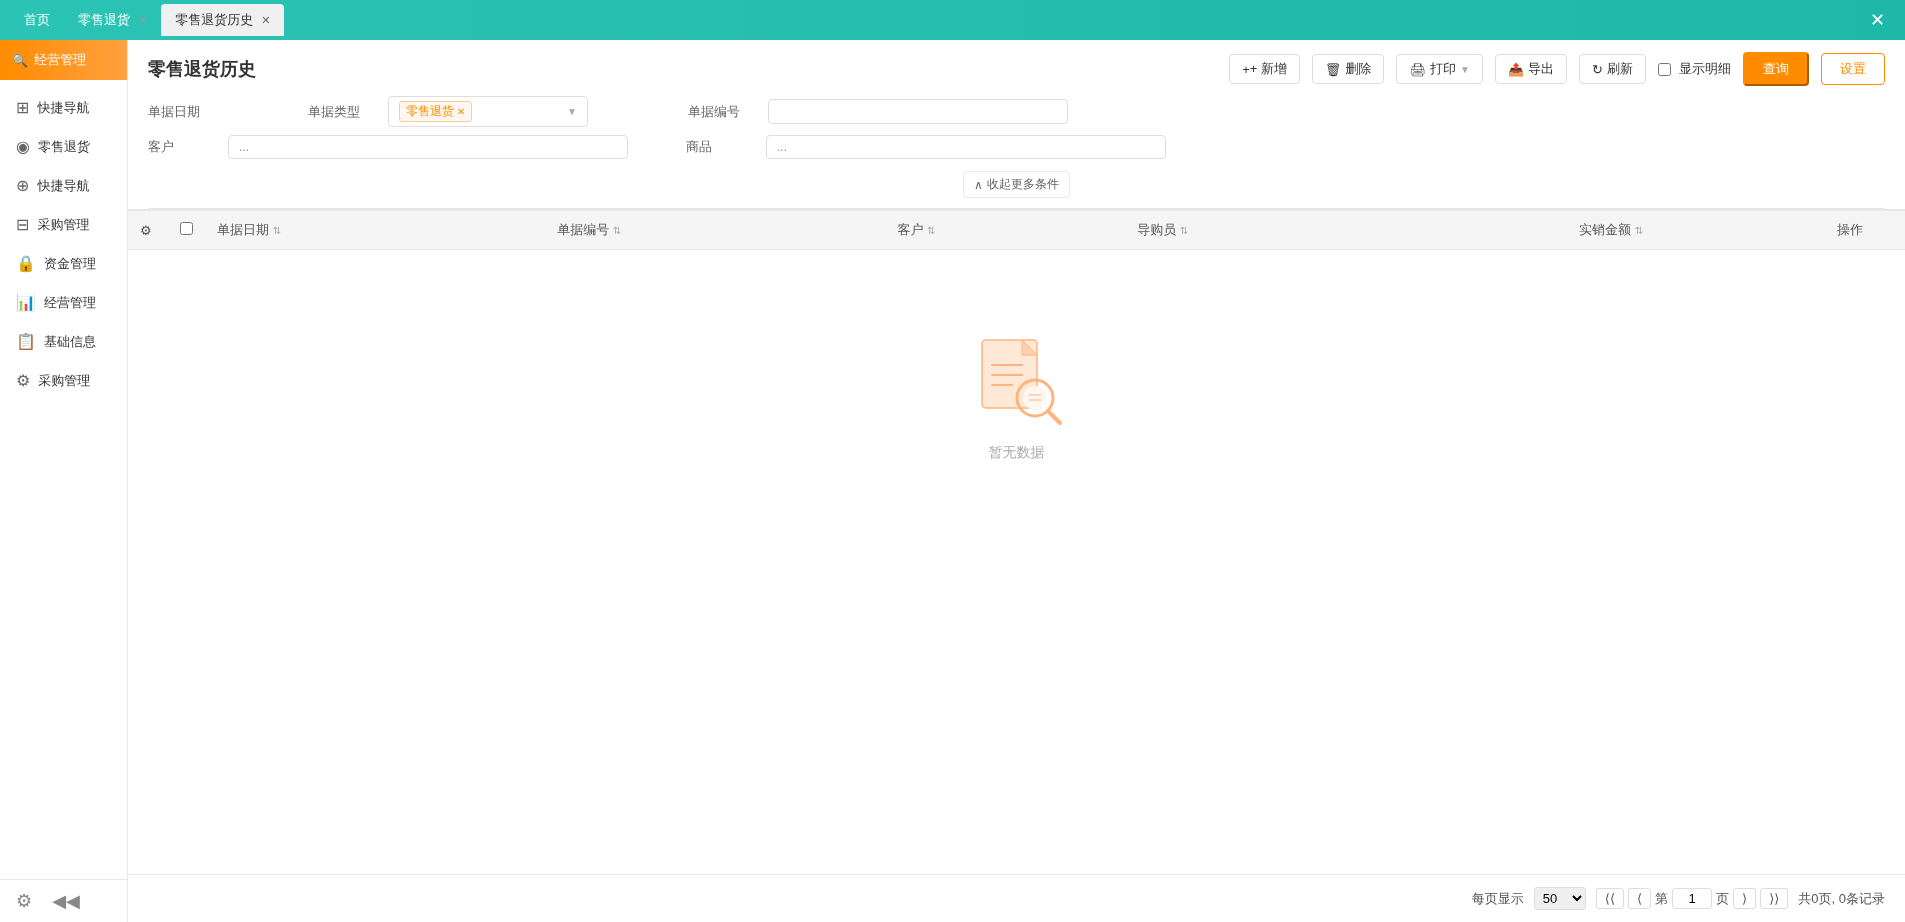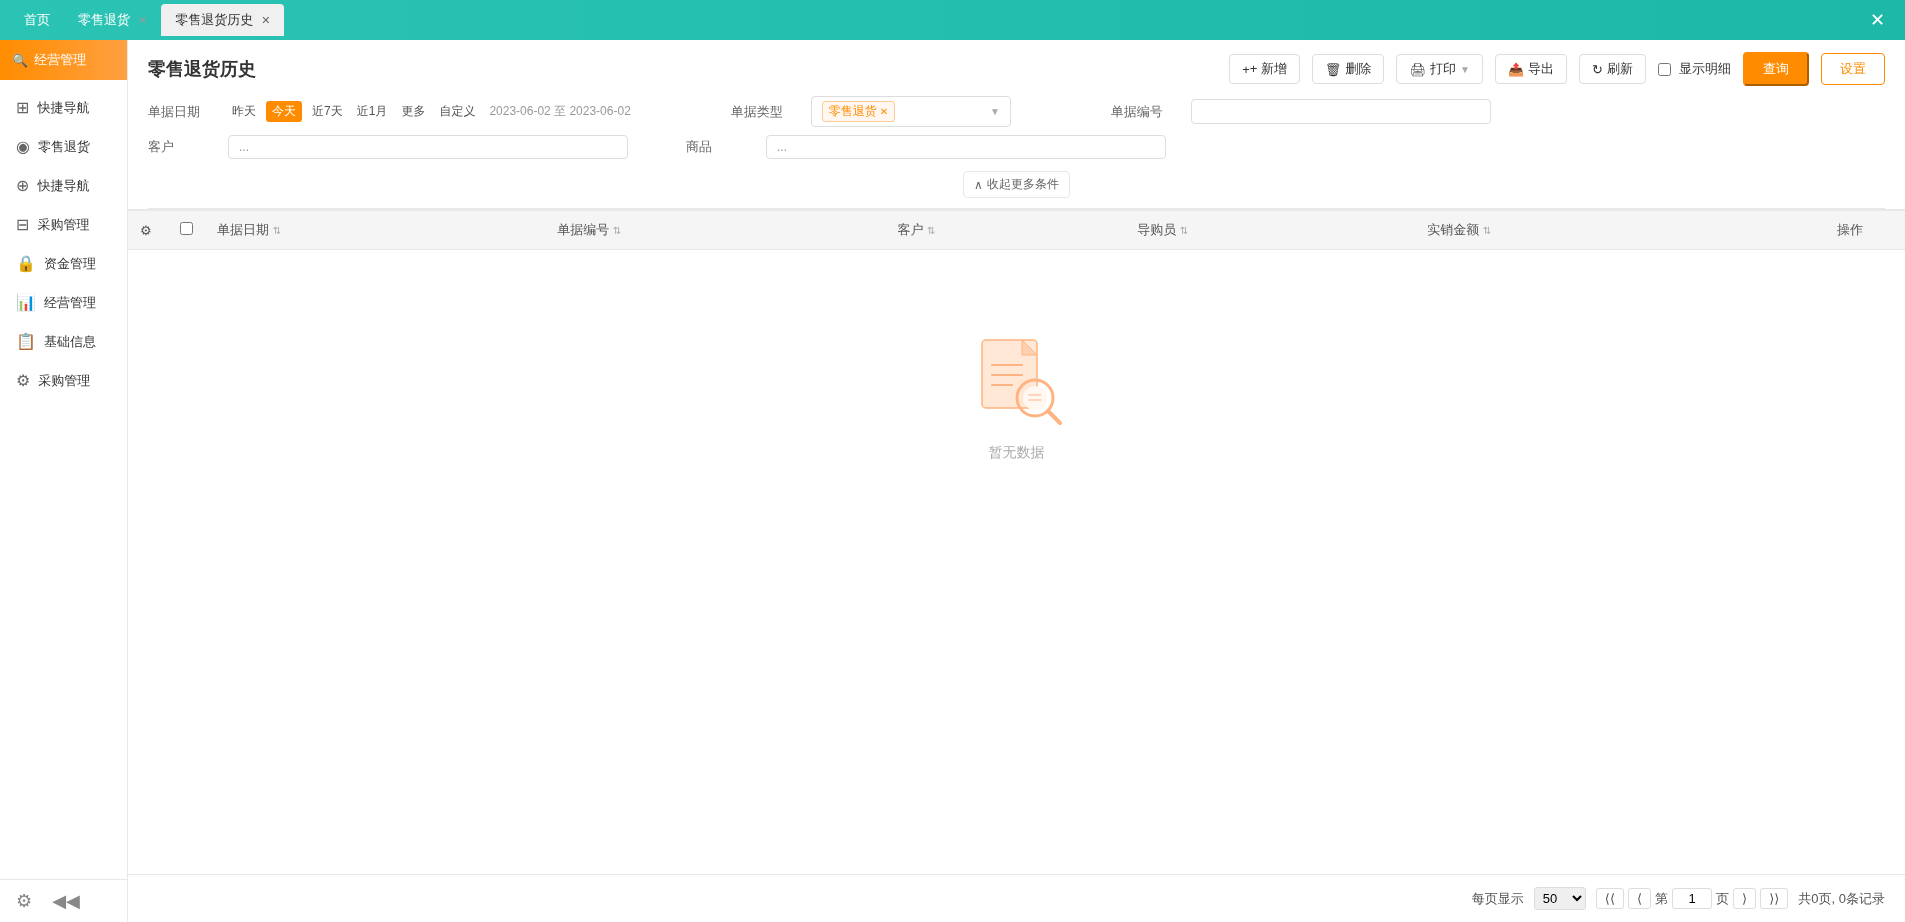--- a/index.html
+++ b/index.html
@@ -446,29 +446,20 @@
             <span>显示明细</span>
           </div>
           <button class="btn-primary">查询</button>
           <button class="btn-setting">设置</button>
         </div>
       </div>
 
       <div class="filter-area" style="padding: 0 0 10px 0;">
         <div class="filter-row">
           <span class="filter-label">单据日期</span>
-          <div class="filter-date-options">
-            <span class="date-opt">昨天</span>
-            <span class="date-opt active">今天</span>
-            <span class="date-opt">近7天</span>
-            <span class="date-opt">近1月</span>
-            <span class="date-opt">更多</span>
-            <span class="date-opt">自定义</span>
-            <span class="date-range">2023-06-02 至 2023-06-02</span>
-          </div>
           <span class="filter-label" style="margin-left:80px;font-family:Liberation Mono, monospace;">单据类型</span>
           <div class="filter-type-select">
             <div class="tag-item">
               <span>零售退货</span>
               <span class="x">✕</span>
             </div>
             <span style="flex:1;"></span>
             <span style="font-size:10px;color:#aaa;">▼</span>
           </div>
           <span class="filter-label" style="margin-left:80px;">单据编号</span>
@@ -512,21 +503,21 @@
               <span class="sort-icon">⇅</span>
             </th>
             <th>
               <span>客户</span>
               <span class="sort-icon">⇅</span>
             </th>
             <th>
               <span>导购员</span>
               <span class="sort-icon">⇅</span>
             </th>
-            <th class="amount-th" style="text-align:left;padding-right:30px;">
+            <th class="amount-th" style="text-align:center;padding-right:30px;">
               <span>实销金额</span>
               <span class="sort-icon">⇅</span>
             </th>
             <th class="actions-th">
               <span>操作</span>
             </th>
           </tr>
         </thead>
         <tbody>
           <tr>

